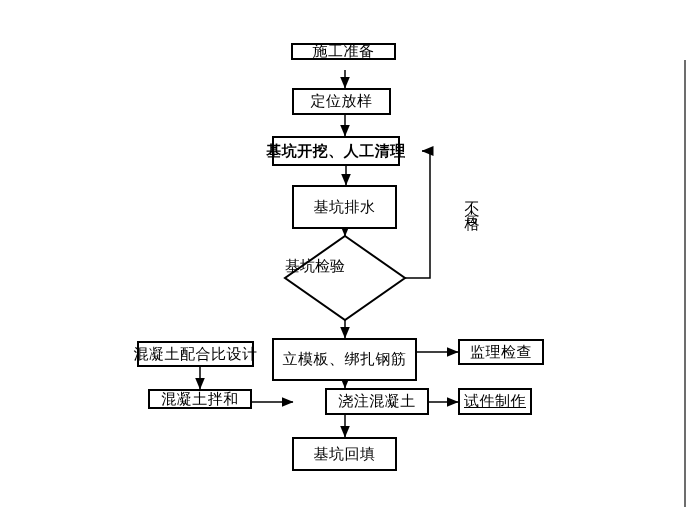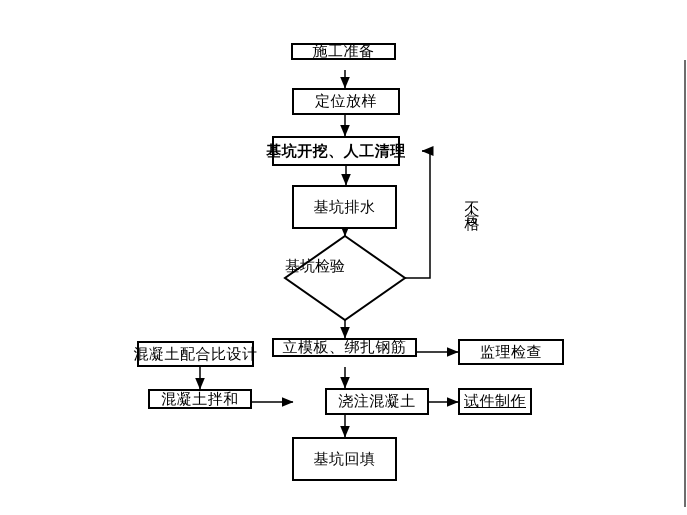--- a/index.html
+++ b/index.html
@@ -34,30 +34,30 @@
     left:461px;top:190px;
     width:20px;height:75px;
     writing-mode:vertical-rl;
     text-orientation:upright;
     font-size:15px;
     letter-spacing:7px;
     text-align:left;
   }
   
   #n-prep       {left:284px;top:43px; width:105px;height:17px;margin-left:7px;}
-  #n-layout     {left:292px;top:88px; width:108px;height:27px;}
+  #n-layout     {left:292px;top:88px; width:99px;height:27px;}
   #n-excavation {left:272px;top:136px;width:128px;height:30px;font-weight:bold;}
   #n-drainage   {left:292px;top:185px;width:105px;height:44px;}
   #n-mixdesign  {left:137px;top:341px;width:117px;height:26px;}
-  #n-formwork   {left:272px;top:338px;width:145px;height:19px;}
-  #n-supervision{left:458px;top:339px;width:106px;height:26px;}
+  #n-formwork   {left:272px;top:338px;width:145px;height:43px;}
+  #n-supervision{left:458px;top:339px;width:86px;height:26px;}
   #n-mixing     {left:148px;top:389px;width:104px;height:20px;}
   #n-pouring    {left:293px;top:388px;width:104px;height:27px;margin-left:32px;}
   #n-specimen   {left:458px;top:388px;width:74px;height:27px;text-decoration:underline;}
-  #n-backfill   {left:292px;top:437px;width:105px;height:44px;}
+  #n-backfill   {left:292px;top:437px;width:105px;height:34px;}
 </style>
 </head>
 <body>
 
 <div class="canvas">
 
   <svg class="connectors" viewBox="0 0 687 515" xmlns="http://www.w3.org/2000/svg">
     <defs>
       <marker id="ah" markerUnits="userSpaceOnUse" markerWidth="12" markerHeight="10" refX="11.5" refY="5" orient="auto">
         <path d="M0,0 L12,5 L0,10 Z" fill="#000"></path>

